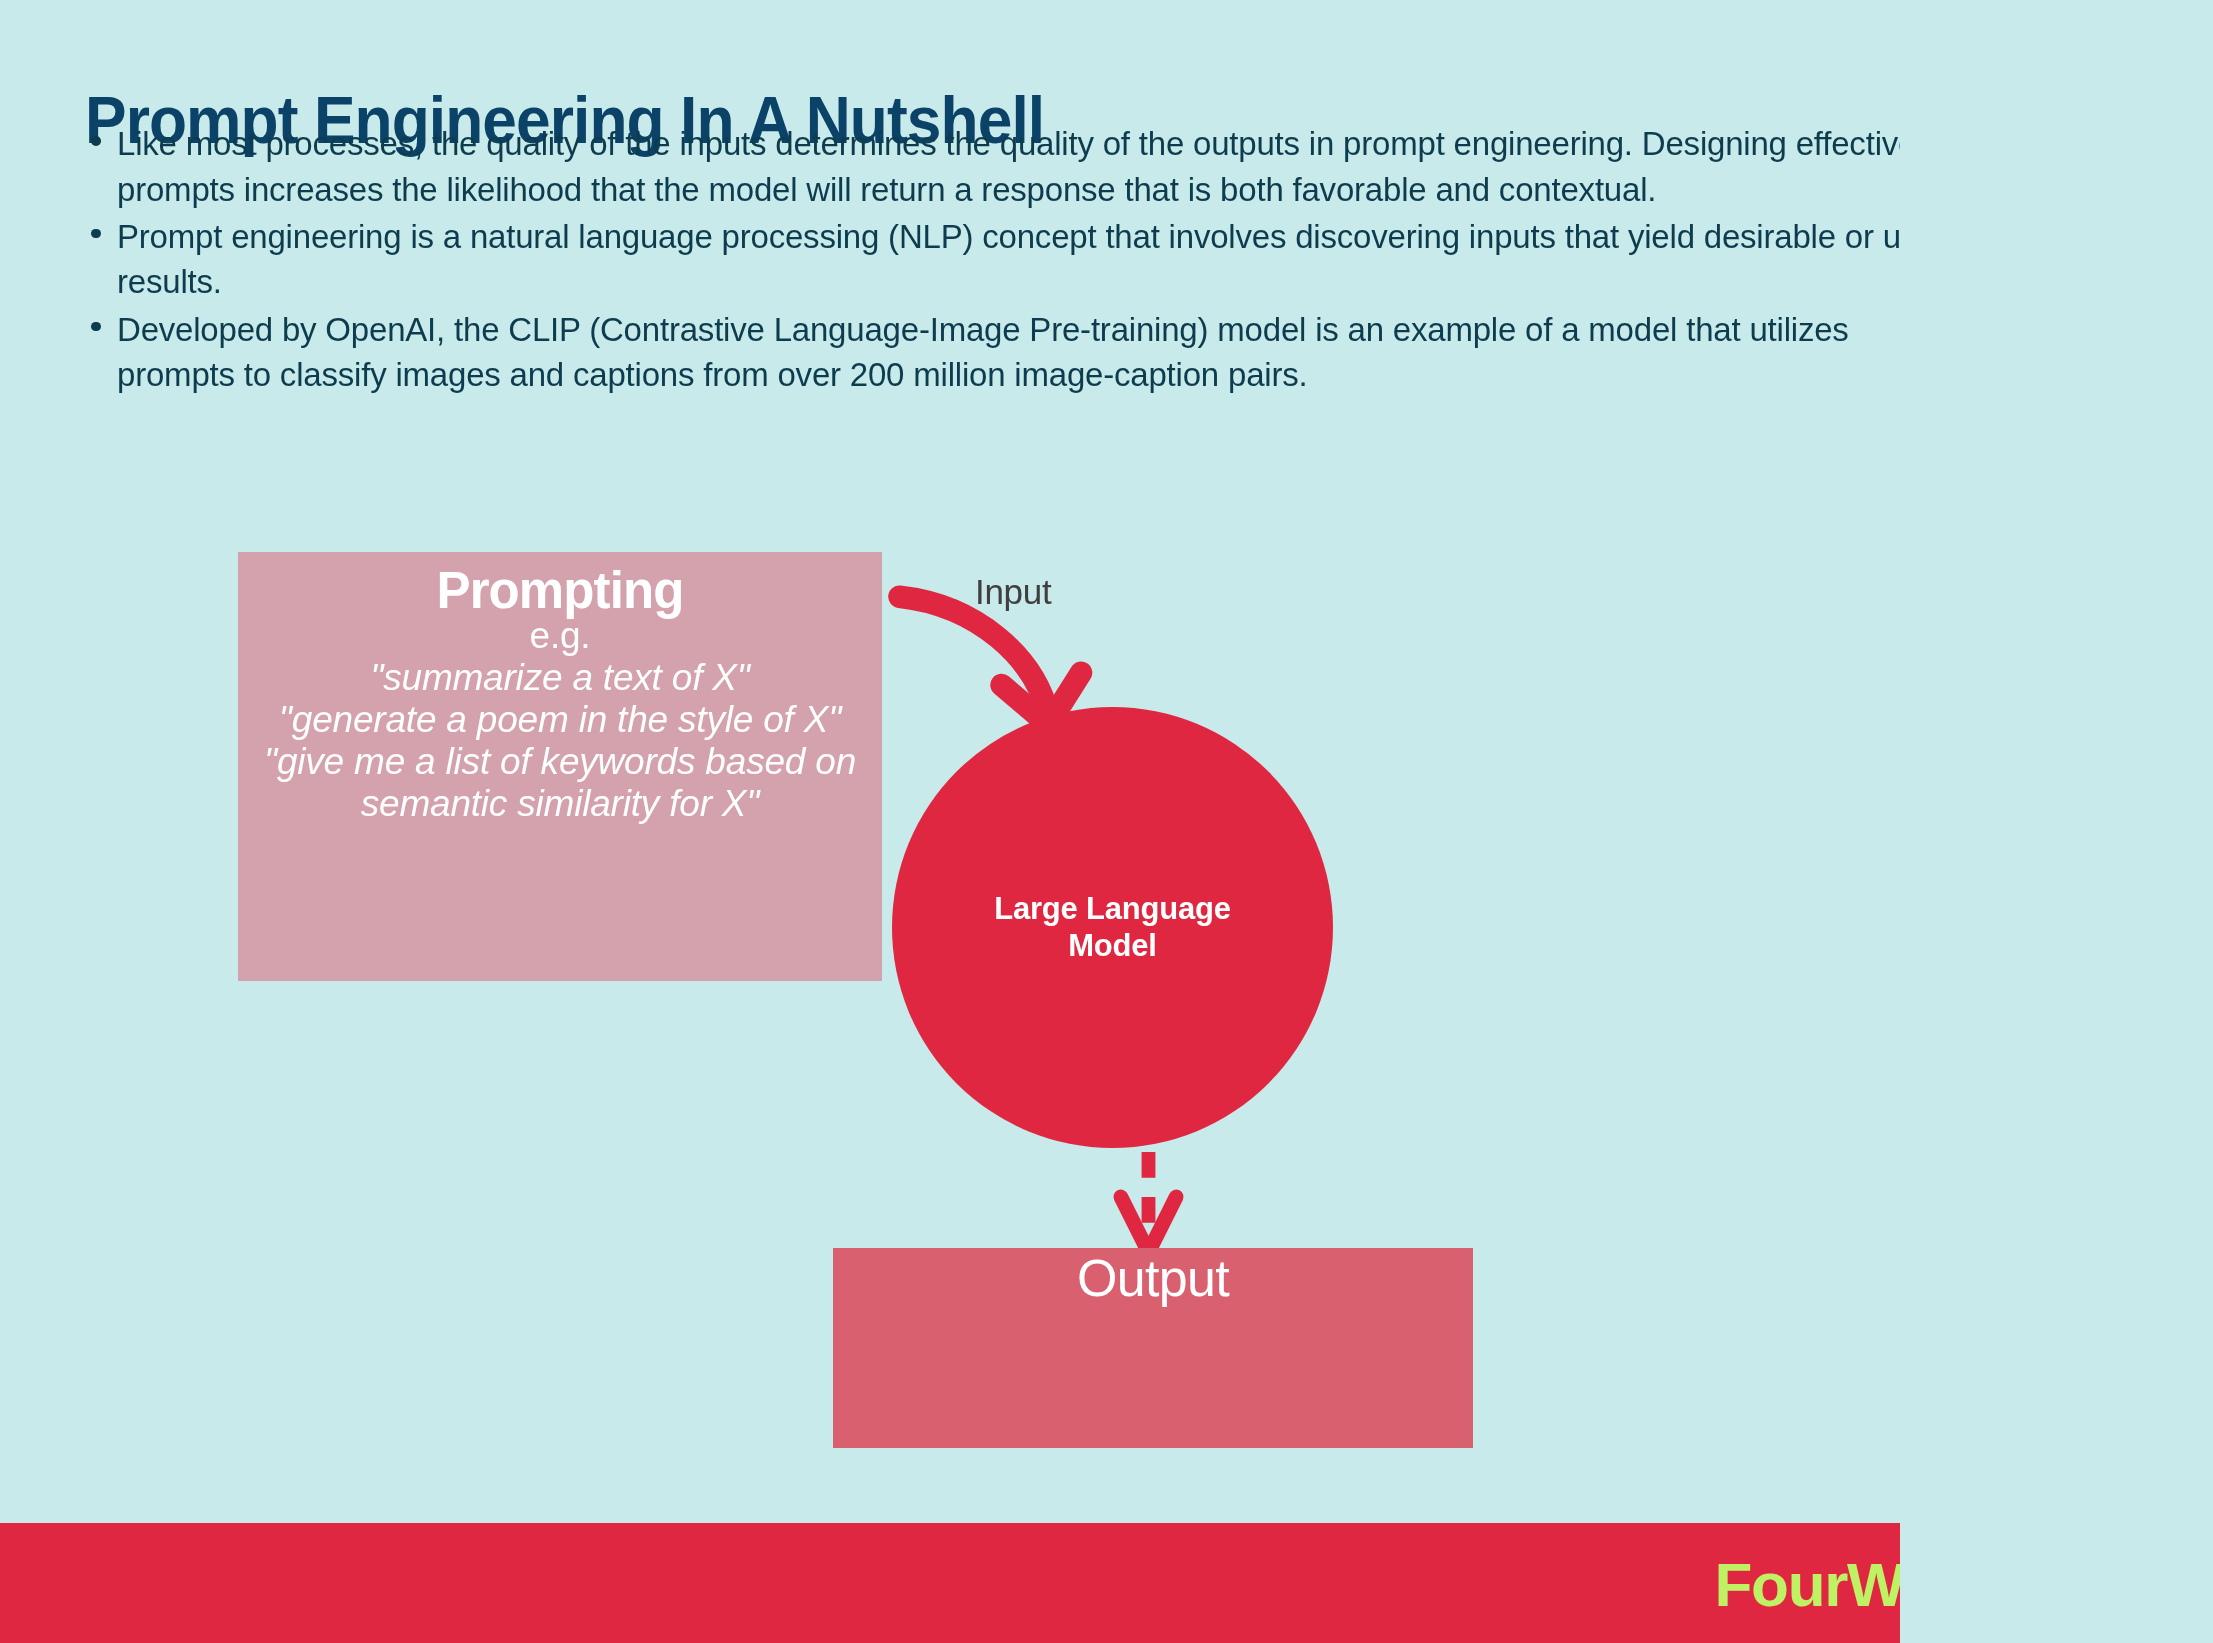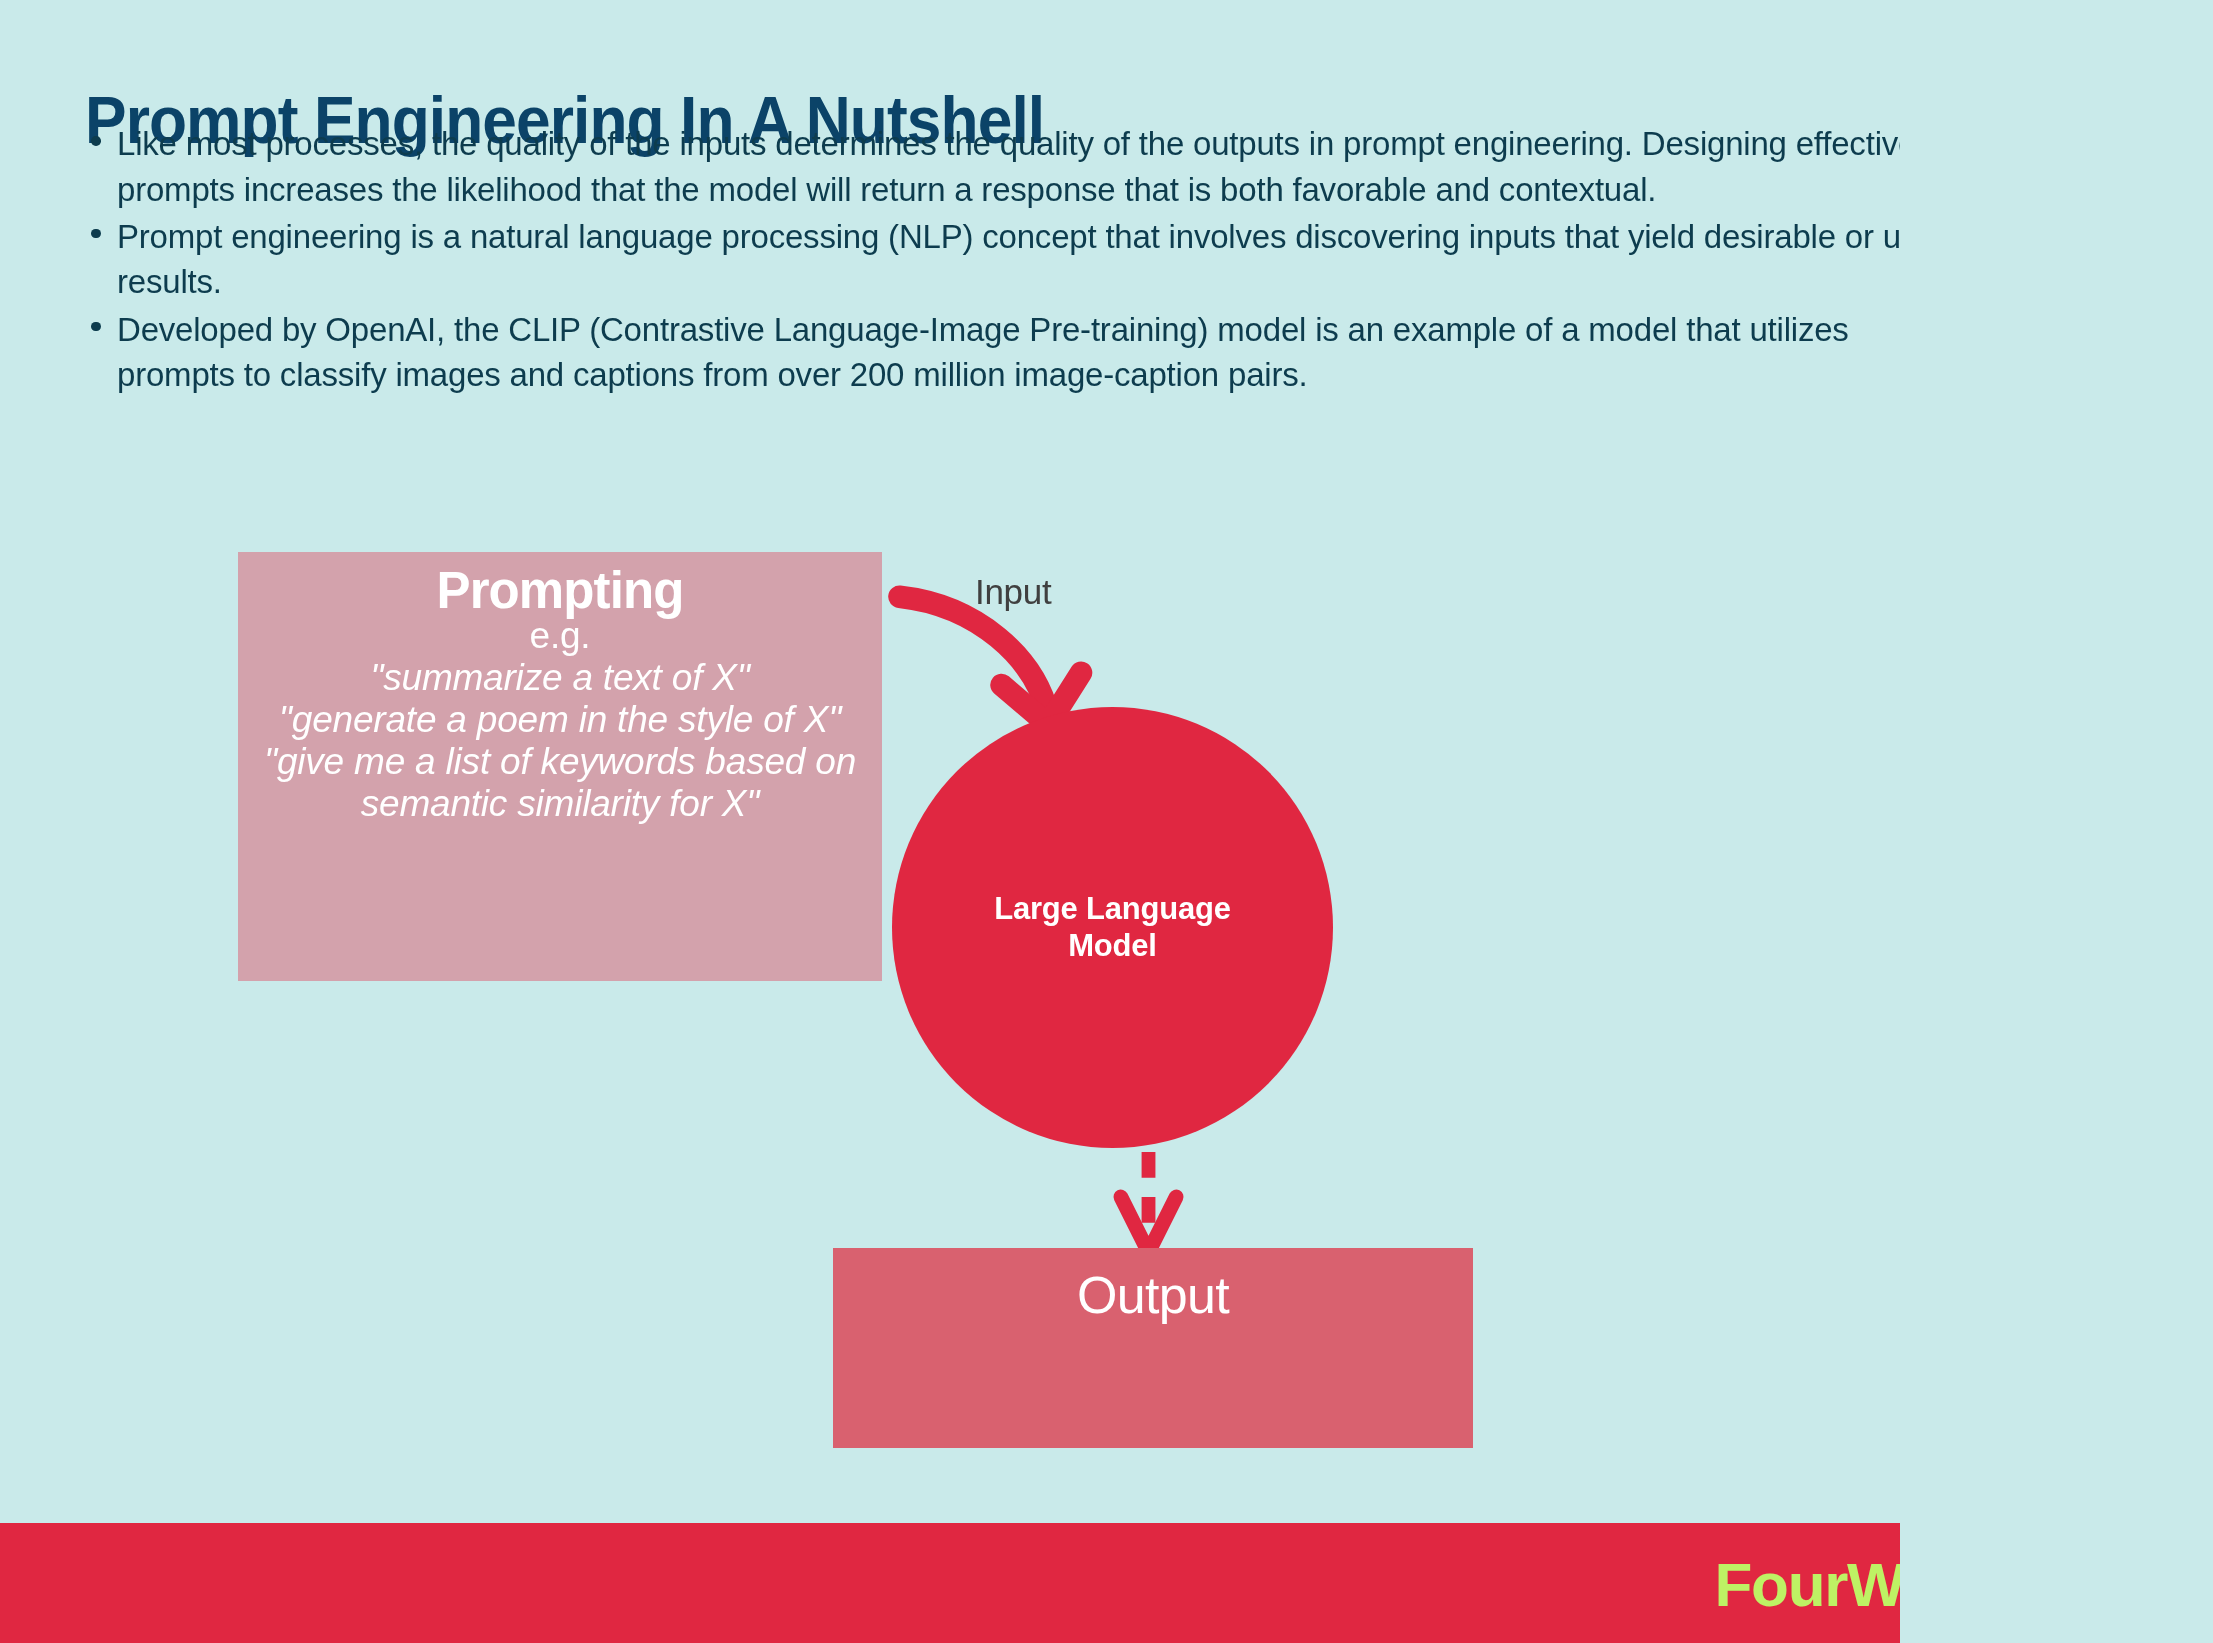--- a/index.html
+++ b/index.html
@@ -150,21 +150,21 @@
   #output-box {
     position: absolute;
     left: 833px;
     top: 1248px;
     width: 640px;
     height: 200px;
     background: #d9616f;
     color: #ffffff;
     text-align: center;
     box-sizing: border-box;
-    padding-top: 19px;
+    padding-top: 2px;
   }
   #output-title {
     font-size: 52px;
     font-weight: 400;
     line-height: 1.08;
     letter-spacing: -0.7px;
   }
   #output-sub {
     font-size: 35px;
     font-style: italic;

